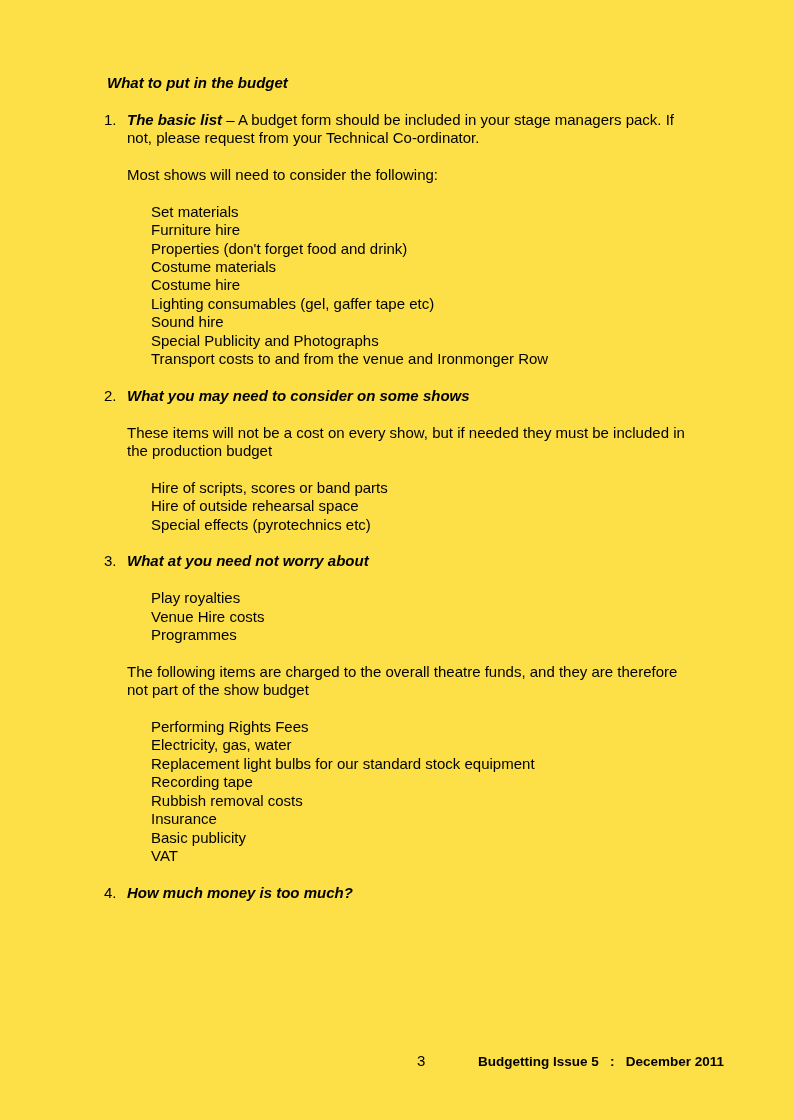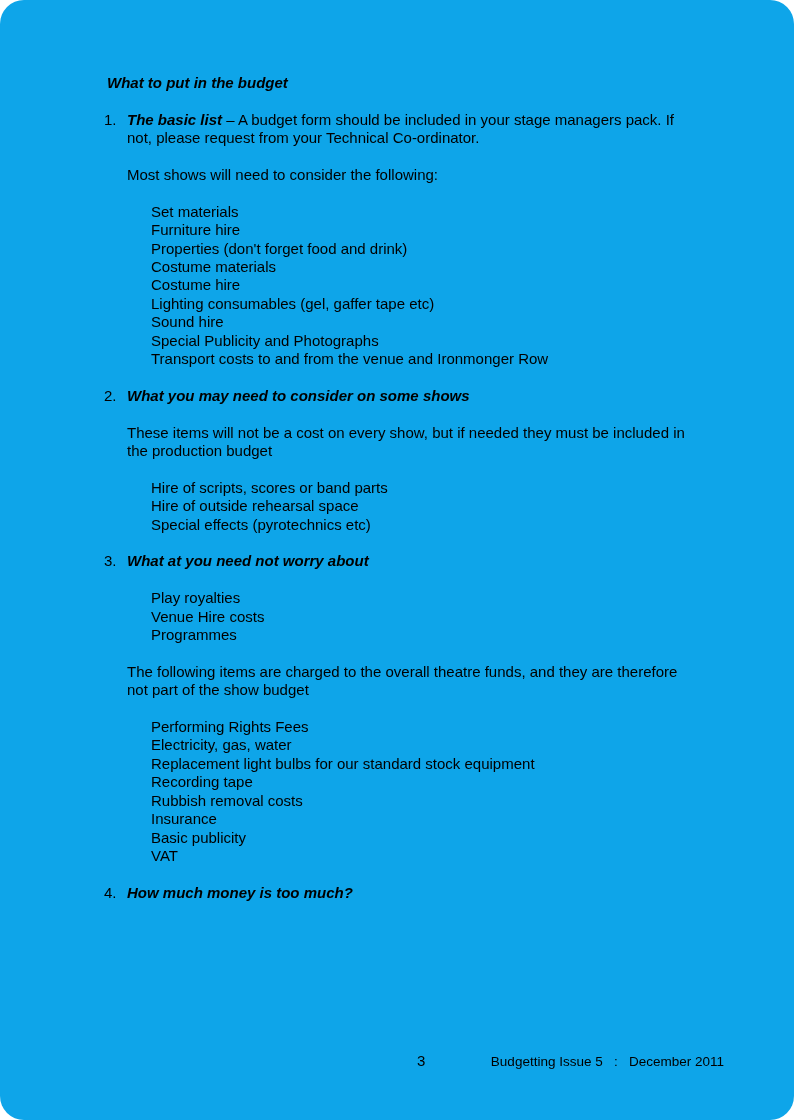--- a/index.html
+++ b/index.html
@@ -1,26 +1,25 @@
 <!DOCTYPE html>
 <html><head>
 <meta charset="utf-8">
 <style>
   html, body { margin: 0; padding: 0; background: #ffffff; }
   .page {
     position: relative;
     width: 794px;
     height: 1120px;
-    background: #0ea5e9;
+    background: #fde047;
     color: #000000;
     font-family: "Liberation Sans", sans-serif;
     font-size: 15px;
     line-height: 18.4px;
     overflow: hidden;
-    border-radius: 24px;
   }
   .content {
     padding: 74px 70px 0 104px;
   }
   .doc-title {
     font-weight: bold;
     font-style: italic;
     margin: 0 0 18.4px 3px;
   }
   .numbered {
@@ -46,21 +45,21 @@
   .footer-page-num {
     position: absolute;
     top: 1052px;
     left: 417px;
     font-size: 15px;
   }
   .footer-issue {
     position: absolute;
     top: 1053px;
     right: 70px;
-    font-weight: normal;
+    font-weight: bold;
     font-size: 13.5px;
     white-space: pre;
   }
 </style>
 </head>
 <body>
 
 <div class="page">
   <div class="content">
 

